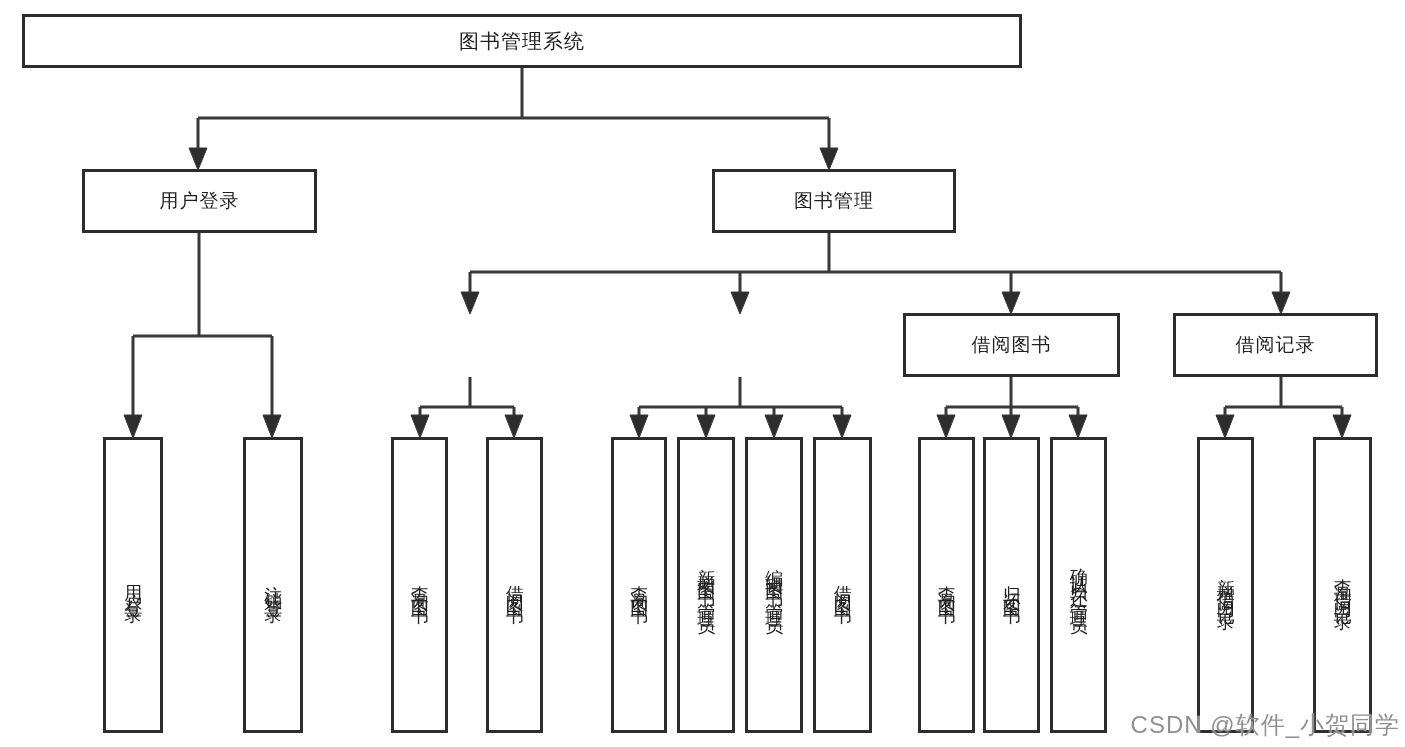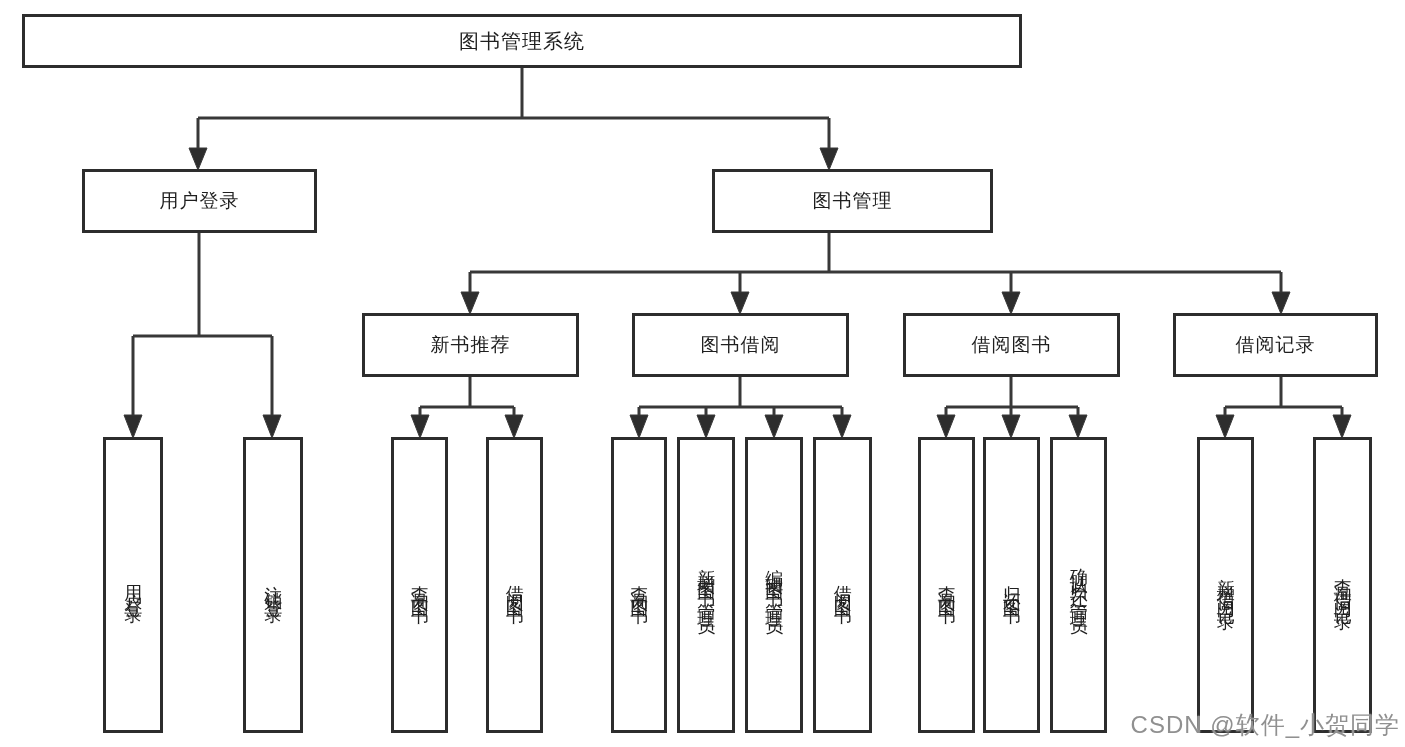--- a/index.html
+++ b/index.html
@@ -91,30 +91,24 @@
     </g>
   </svg>
 
   <div class="box h-box root-box" style="left:22px;top:14px;width:1000px;height:54px">
     <span>图书管理系统</span>
   </div>
 
   <div class="box h-box" style="left:82px;top:169px;width:235px;height:64px">
     <span>用户登录</span>
   </div>
-  <div class="box h-box" style="left:712px;top:169px;width:281px;height:64px">
+  <div class="box h-box" style="left:712px;top:169px;width:244px;height:64px">
     <span>图书管理</span>
   </div>
 
-  <div class="box h-box" style="left:362px;top:313px;width:217px;height:64px">
-    <span>新书推荐</span>
-  </div>
-  <div class="box h-box" style="left:632px;top:313px;width:217px;height:64px">
-    <span>图书借阅</span>
-  </div>
   <div class="box h-box" style="left:903px;top:313px;width:217px;height:64px">
     <span>借阅图书</span>
   </div>
   <div class="box h-box" style="left:1173px;top:313px;width:205px;height:64px">
     <span>借阅记录</span>
   </div>
 
   <div class="box v-box" style="left:103px;top:437px;width:60px;height:296px">
     <span class="v-text">用户登录</span>
   </div>

